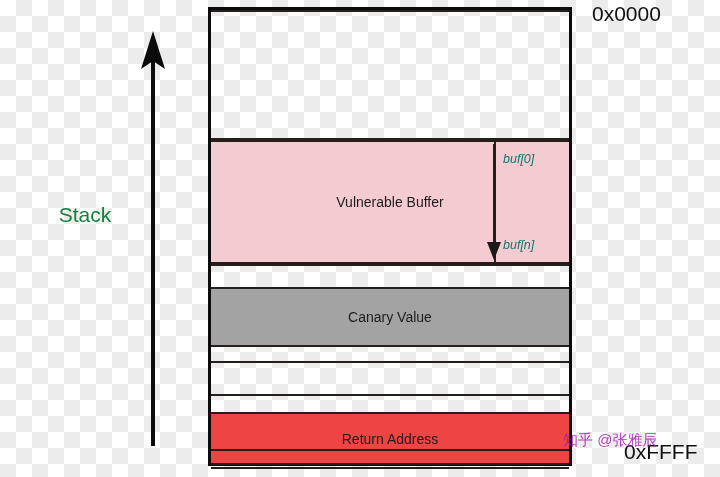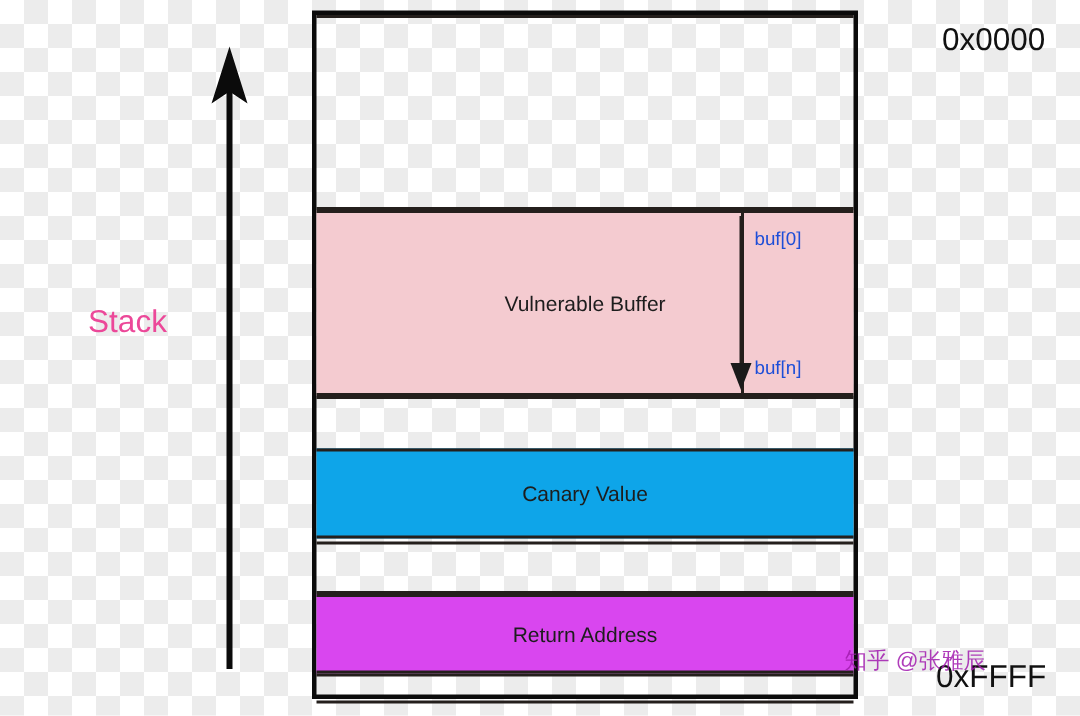--- a/index.html
+++ b/index.html
@@ -28,21 +28,21 @@
     width: 44px;
     height: 418px;
   }
   #growth-label {
     position: absolute;
     left: 30px;
     top: 202px;
     width: 110px;
     text-align: center;
     font-size: 21px;
-    color: #ec4899;
+    color: #15803d;
     line-height: 1.28;
   }
 
   
   #stack-frame {
     position: absolute;
     left: 208px;
     top: 7px;
     width: 364px;
     height: 459px;
@@ -90,33 +90,33 @@
     position: absolute;
     left: 272px;
     top: 2px;
     width: 24px;
     bottom: 2px;
   }
   .buf-tick {
     position: absolute;
     left: 292px;
     font-size: 12.5px;
-    color: #1d4ed8;
+    color: #0f766e;
     white-space: nowrap;
+    font-style: italic;
   }
 
   
   #addr-top {
     position: absolute;
     left: 592px;
-    top: 15px;
+    top: 2px;
     font-size: 21px;
     color: #111111;
     white-space: nowrap;
-    padding-left: 36px;
   }
   #addr-bottom {
     position: absolute;
     left: 592px;
     top: 440px;
     font-size: 21px;
     color: #111111;
     white-space: nowrap;
     padding-left: 32px;
   }
@@ -150,25 +150,25 @@
       <div class="seg-label">Vulnerable Buffer</div>
       <div id="buf-divider"></div>
       <div id="buf-index-arrow"><svg width="24" height="120" viewBox="0 0 24 120" xmlns="http://www.w3.org/2000/svg" aria-hidden="true">
           <line x1="11" y1="0" x2="11" y2="102" stroke="#241f1c" stroke-width="2"></line>
           <polygon points="11,116 18,98 4,98" fill="#1a1a1a"></polygon>
         </svg></div>
       <div class="buf-tick" style="top: 10px;">buf[0]</div>
       <div class="buf-tick" style="bottom: 10px;">buf[n]</div>
     </div>
     <div class="seg seg-empty" style="top: 254px; height: 37px;"></div>
-    <div class="seg seg-filled" style="top: 289px; height: 60px; background: #0ea5e9;">
+    <div class="seg seg-filled" style="top: 277px; height: 60px; background: #a3a3a3;">
       <div class="seg-label">Canary Value</div>
     </div>
     <div class="seg seg-empty" style="top: 351px; height: 35px;"></div>
-    <div class="seg seg-filled" style="top: 386px; height: 53px; background: #d946ef;">
+    <div class="seg seg-filled" style="top: 402px; height: 53px; background: #ef4444;">
       <div class="seg-label">Return Address</div>
     </div>
     <div class="seg seg-empty" style="top: 439px; height: 20px;"></div>
   </div>
 
 <div id="addr-top">0x0000</div>
 <div id="addr-bottom">0xFFFF</div>
 <div id="watermark">知乎 @张雅辰</div>
 
 </body></html>

